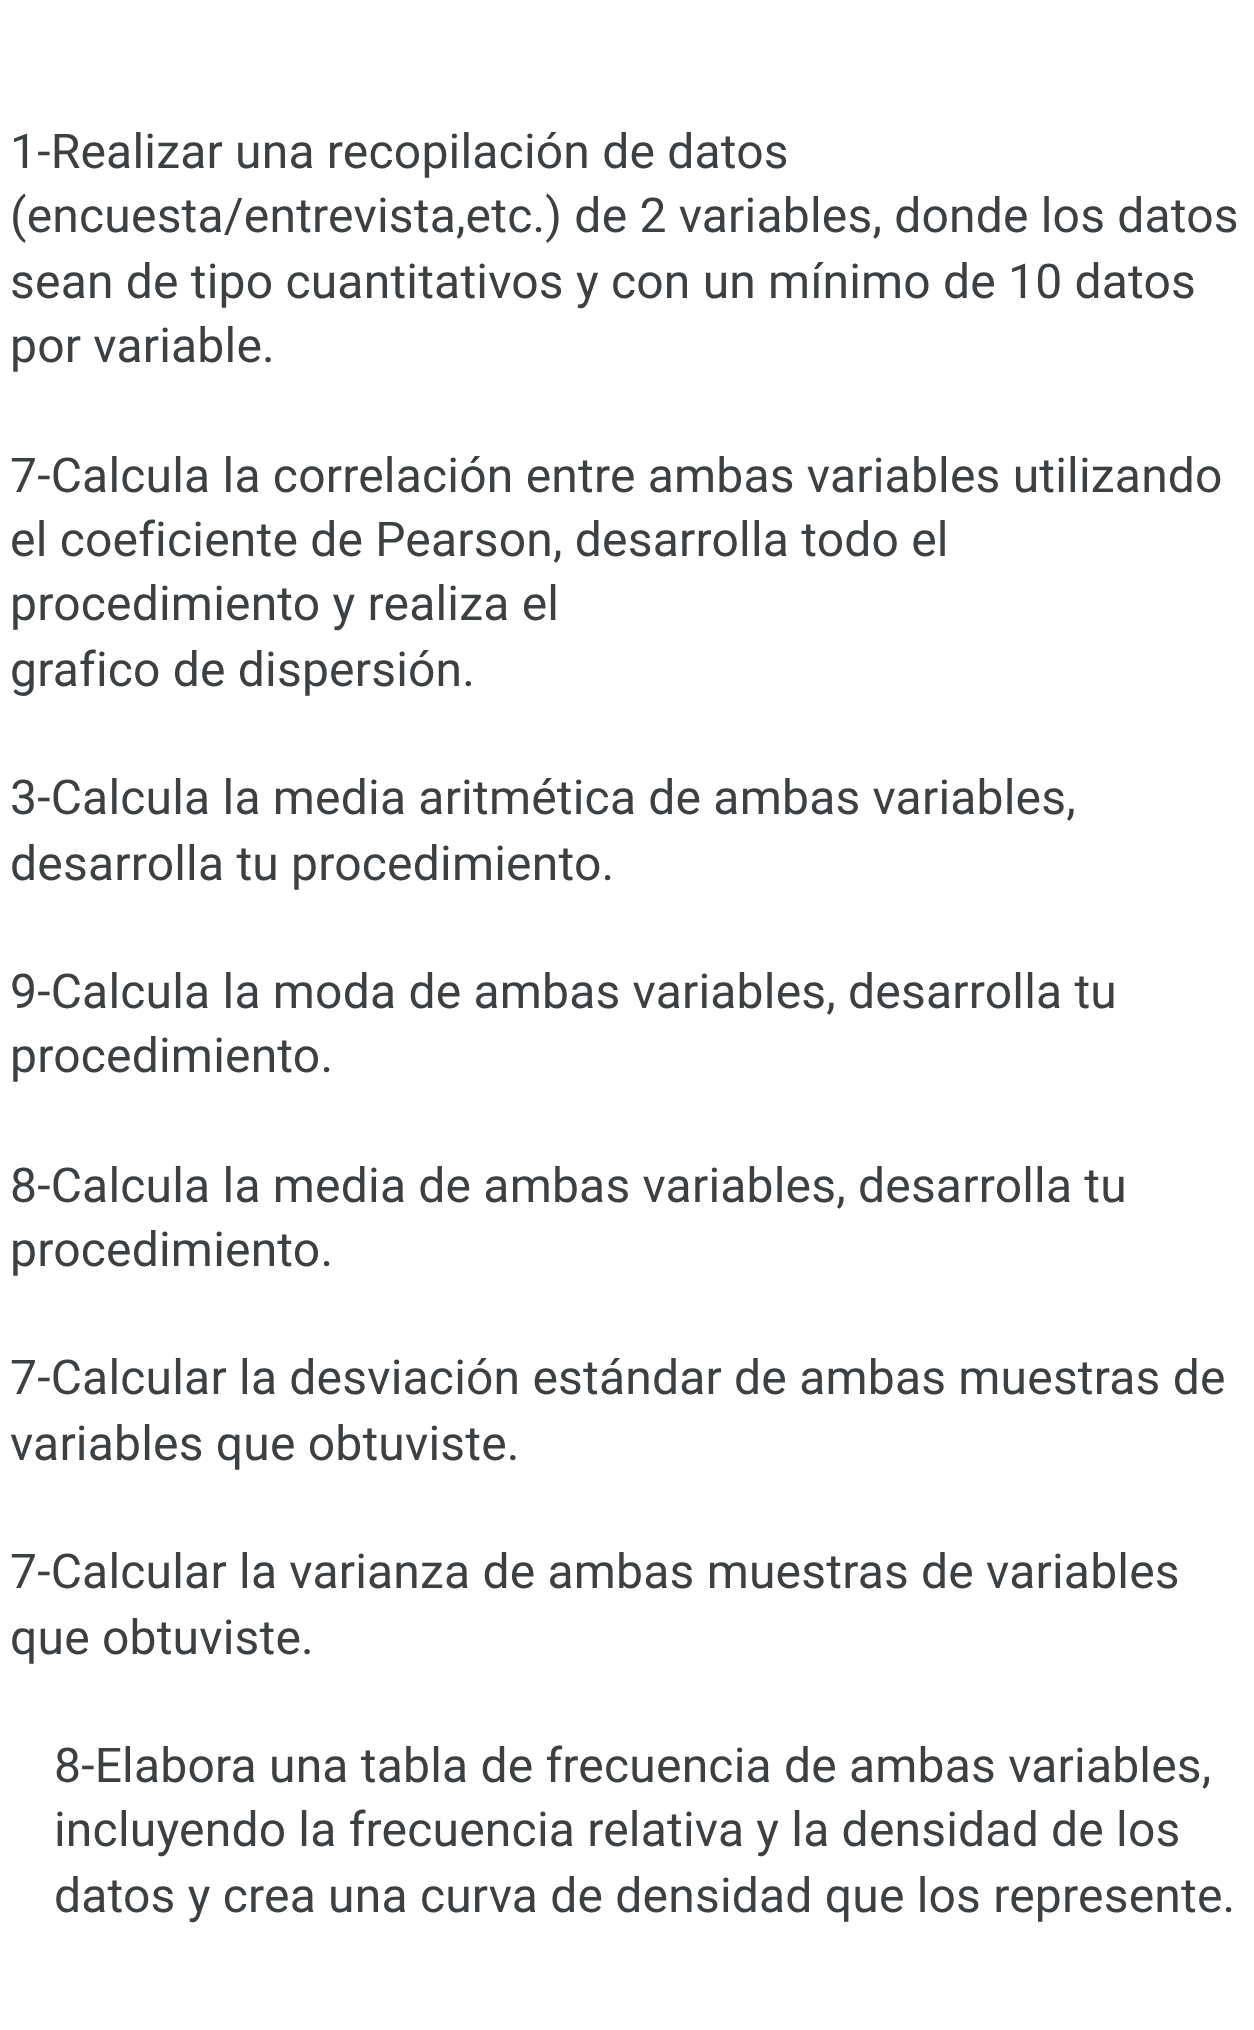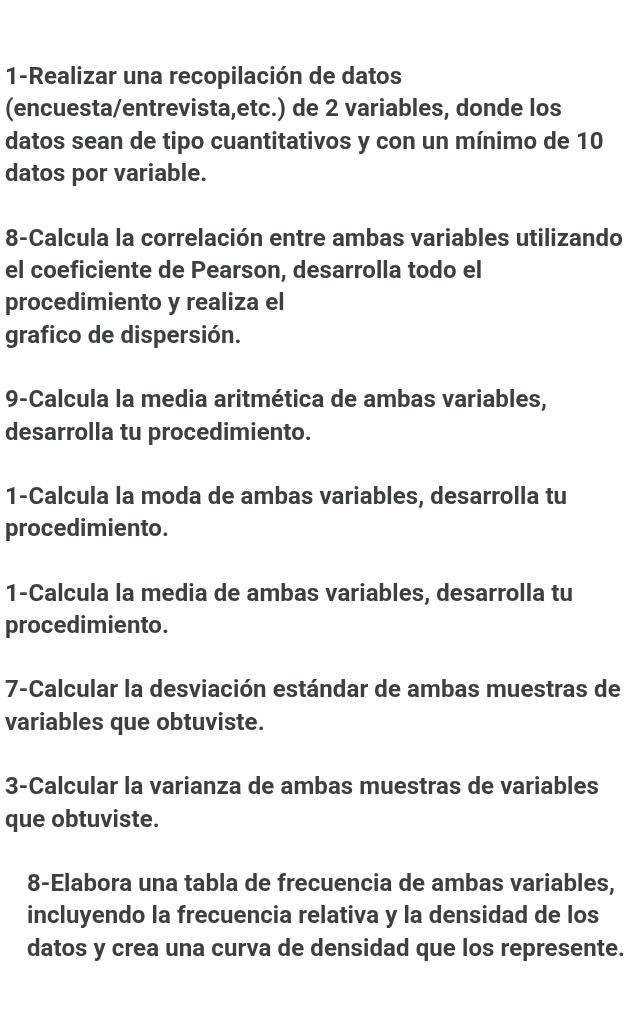--- a/index.html
+++ b/index.html
@@ -1,19 +1,18 @@
 <!DOCTYPE html>
 <html><head>
   <meta charset="utf-8">
   <style>
     * {
       margin: 0;
       padding: 0;
       box-sizing: border-box;
-      font-weight: bold;
     }
     body {
       font-family: 'Roboto', 'Helvetica Neue', Arial, sans-serif;
       font-size: 24px;
       line-height: 1.35;
       color: #3c4043;
       background: #ffffff;
       width: 627px;
       padding: 60px 0 40px 5px;
       font-weight: 400;
@@ -25,20 +24,20 @@
     }
     .paragraph:last-child {
       margin-bottom: 0;
       margin-left: 22px;
     }
   </style>
 </head>
 <body>
 
 <div class="paragraph">1-Realizar una recopilación de datos (encuesta/entrevista,etc.) de 2 variables, donde los datos sean de tipo cuantitativos y con un mínimo de 10 datos por variable.</div>
-<div class="paragraph">8-Calcula la correlación entre ambas variables utilizando el coeficiente de Pearson, desarrolla todo el procedimiento y realiza el
+<div class="paragraph">7-Calcula la correlación entre ambas variables utilizando el coeficiente de Pearson, desarrolla todo el procedimiento y realiza el
 grafico de dispersión.</div>
-<div class="paragraph">9-Calcula la media aritmética de ambas variables, desarrolla tu procedimiento.</div>
-<div class="paragraph">1-Calcula la moda de ambas variables, desarrolla tu procedimiento.</div>
-<div class="paragraph">1-Calcula la media de ambas variables, desarrolla tu procedimiento.</div>
+<div class="paragraph">3-Calcula la media aritmética de ambas variables, desarrolla tu procedimiento.</div>
+<div class="paragraph">9-Calcula la moda de ambas variables, desarrolla tu procedimiento.</div>
+<div class="paragraph">8-Calcula la media de ambas variables, desarrolla tu procedimiento.</div>
 <div class="paragraph">7-Calcular la desviación estándar de ambas muestras de variables que obtuviste.</div>
-<div class="paragraph">3-Calcular la varianza de ambas muestras de variables que obtuviste.</div>
+<div class="paragraph">7-Calcular la varianza de ambas muestras de variables que obtuviste.</div>
 <div class="paragraph">8-Elabora una tabla de frecuencia de ambas variables, incluyendo la frecuencia relativa y la densidad de los datos y crea una curva de densidad que los represente.</div>
 
 </body></html>

